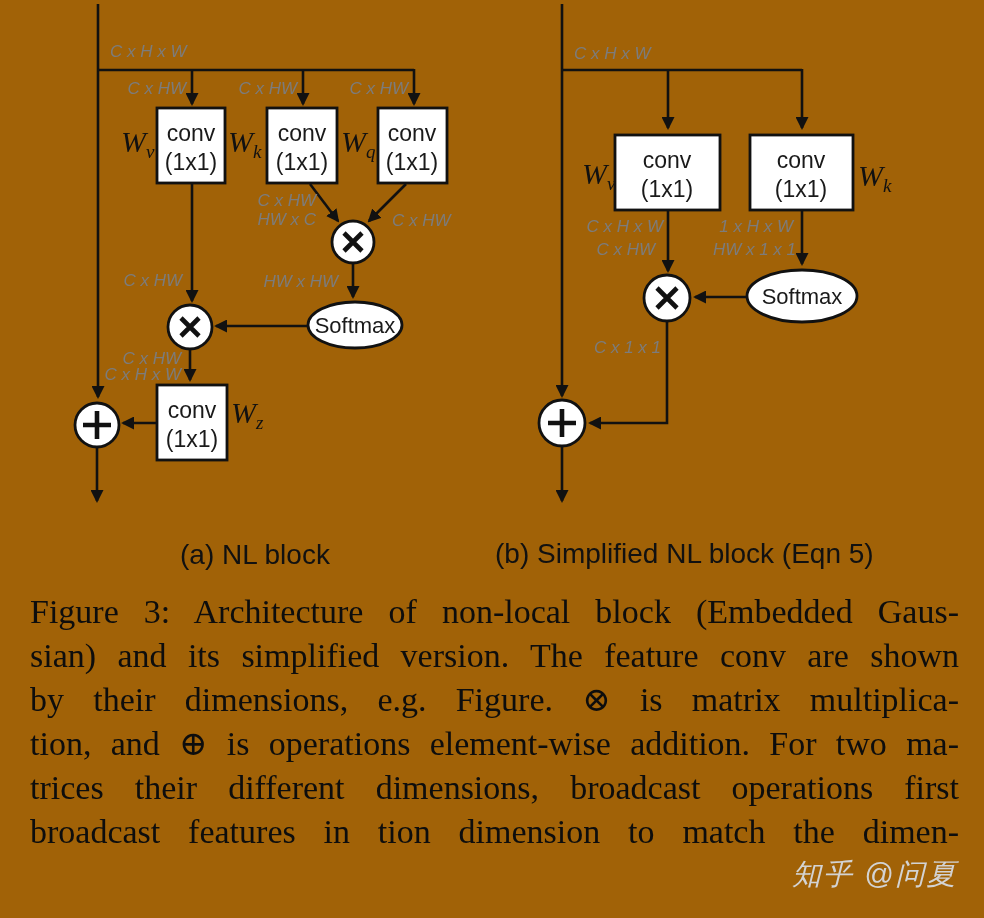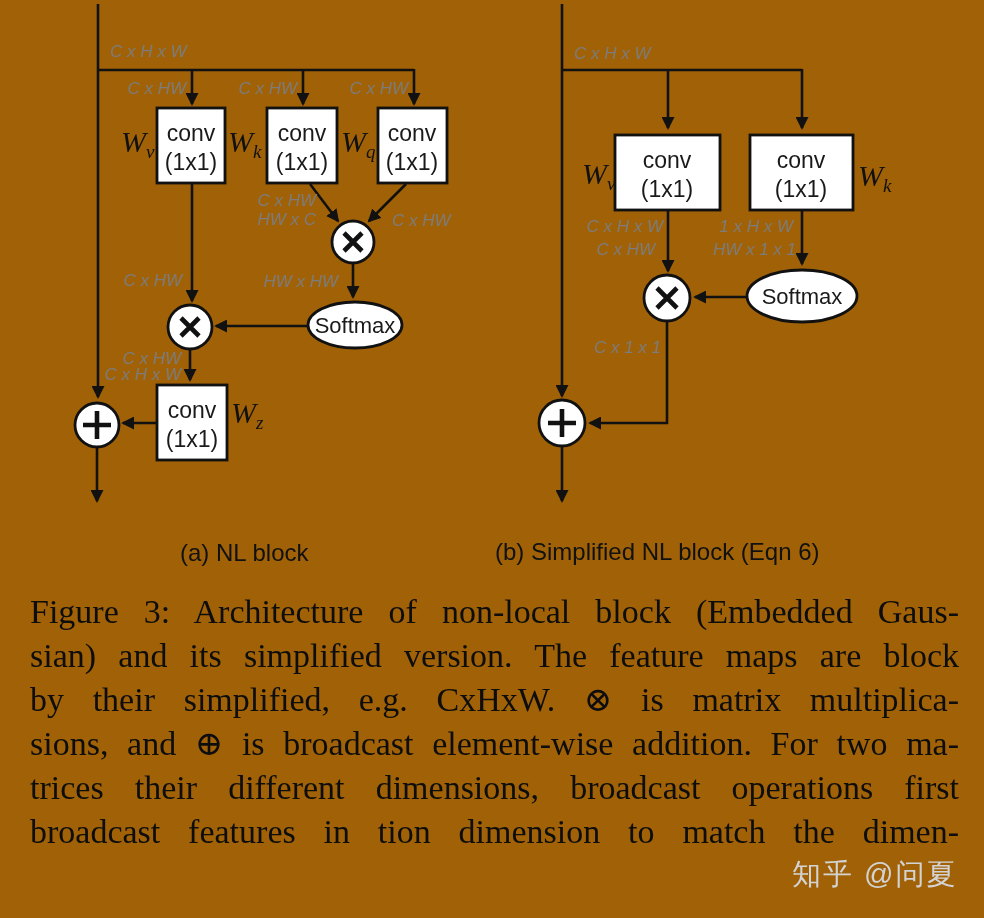--- a/index.html
+++ b/index.html
@@ -7,28 +7,28 @@
         font-family:"Liberation Sans", sans-serif;}
   svg{position:absolute;left:0;top:0;}
   svg .wire{stroke:#111111;stroke-width:2.6;fill:none;}
   svg .shape{stroke:#111111;stroke-width:2.8;fill:#ffffff;}
   svg .op{stroke:#111111;stroke-width:4.6;fill:none;stroke-linecap:butt;}
   svg text{fill:#111111;}
   svg .dim{font-family:"Liberation Sans", sans-serif;font-style:italic;font-size:17px;fill:#7c7c7c;}
   svg .blk{font-family:"Liberation Sans", sans-serif;font-size:23px;fill:#1a1a1a;}
   svg .soft{font-family:"Liberation Sans", sans-serif;font-size:22px;fill:#1a1a1a;}
   svg .wt{font-family:"Liberation Serif", "DejaVu Serif", serif;font-style:italic;font-size:30px;fill:#111111;}
-  .subcap{position:absolute;font-size:24px;color:#111111;white-space:nowrap;
+  .subcap{position:absolute;font-size:28px;color:#111111;white-space:nowrap;
           font-family:"Liberation Sans", sans-serif;}
   .caption{position:absolute;left:30px;top:590px;width:929px;color:#0d0d0d;
            font-family:"Liberation Serif", "DejaVu Serif", serif;font-size:34px;}
   .cap-line{height:44px;line-height:44px;white-space:nowrap;text-align:justify;text-align-last:justify;}
   .cap-line.last{text-align-last:left;}
   .watermark{position:absolute;left:792px;top:855px;font-size:29px;color:#d3d3d3;
-             letter-spacing:2px;white-space:nowrap;font-family:"Liberation Sans", sans-serif;}
+             letter-spacing:2px;white-space:nowrap;font-family:"Liberation Sans", sans-serif;font-style:italic;}
 </style>
 </head>
 <body>
 
 <div class="page">
 
   <svg width="984" height="522" viewBox="0 0 984 522">
     <defs>
       <marker id="arrow" viewBox="0 0 10 10" refX="8.5" refY="5" markerWidth="5" markerHeight="5" orient="auto-start-reverse">
         <path d="M0,0 L10,5 L0,10 z" fill="#111111"></path>
@@ -146,26 +146,26 @@
       <g>
         <circle class="shape" cx="562" cy="423" r="23"></circle>
         <path class="op" d="M562,409 V437 M548,423 H576"></path>
       </g>
 
       <path class="wire" d="M562,447 V501" marker-end="url(#arrow)"></path>
     </g>
   </svg>
 
   <div class="subcap" style="left:180px;top:539px">(a) NL block</div>
-  <div class="subcap" style="left:495px;top:538px">(b) Simplified NL block (Eqn 6)</div>
+  <div class="subcap" style="left:495px;top:538px">(b) Simplified NL block (Eqn 5)</div>
 
   <div class="caption">
     <div class="cap-line">Figure 3: Architecture of non-local block (Embedded Gaus-</div>
-    <div class="cap-line">sian) and its simplified version. The feature maps are block</div>
-    <div class="cap-line">by their simplified, e.g. CxHxW. ⊗ is matrix multiplica-</div>
-    <div class="cap-line">sions, and ⊕ is broadcast element-wise addition. For two ma-</div>
+    <div class="cap-line">sian) and its simplified version. The feature conv are shown</div>
+    <div class="cap-line">by their dimensions, e.g. Figure. ⊗ is matrix multiplica-</div>
+    <div class="cap-line">tion, and ⊕ is operations element-wise addition. For two ma-</div>
     <div class="cap-line">trices their different dimensions, broadcast operations first</div>
     <div class="cap-line">broadcast features in tion dimension to match the dimen-</div>
   </div>
 
   <div class="watermark">知乎 @问夏</div>
 
 </div>
 
 </body></html>

